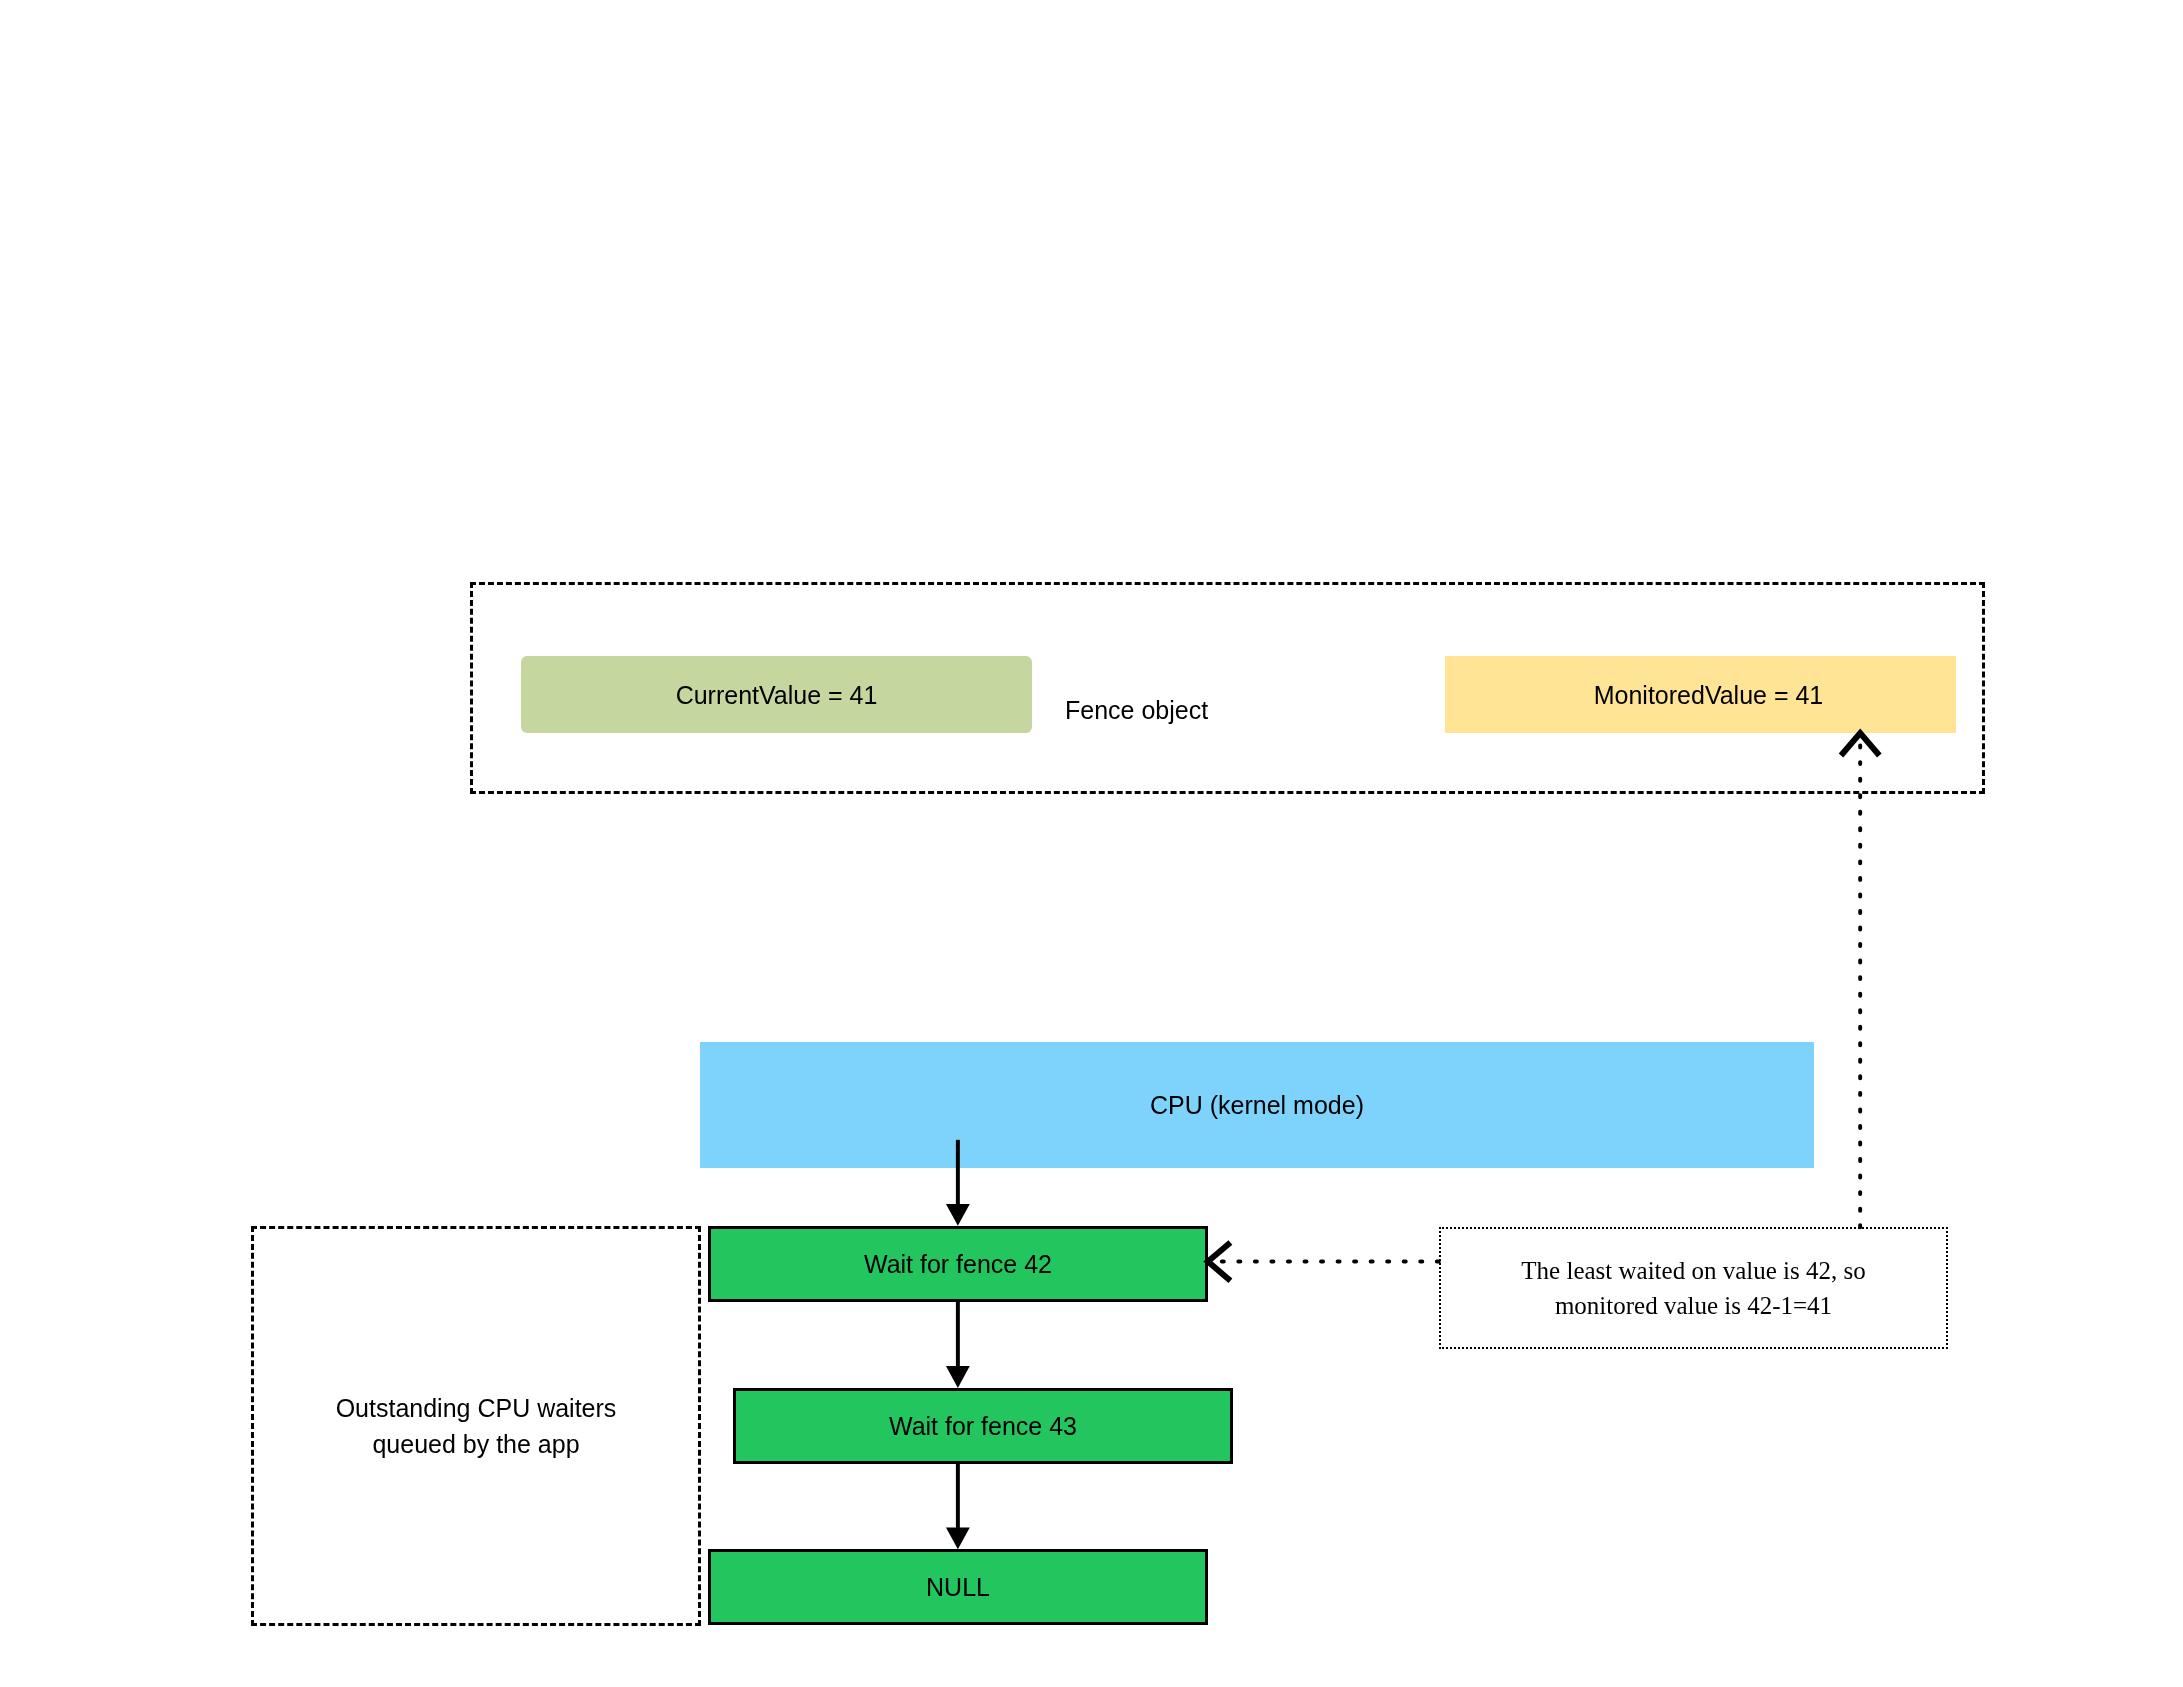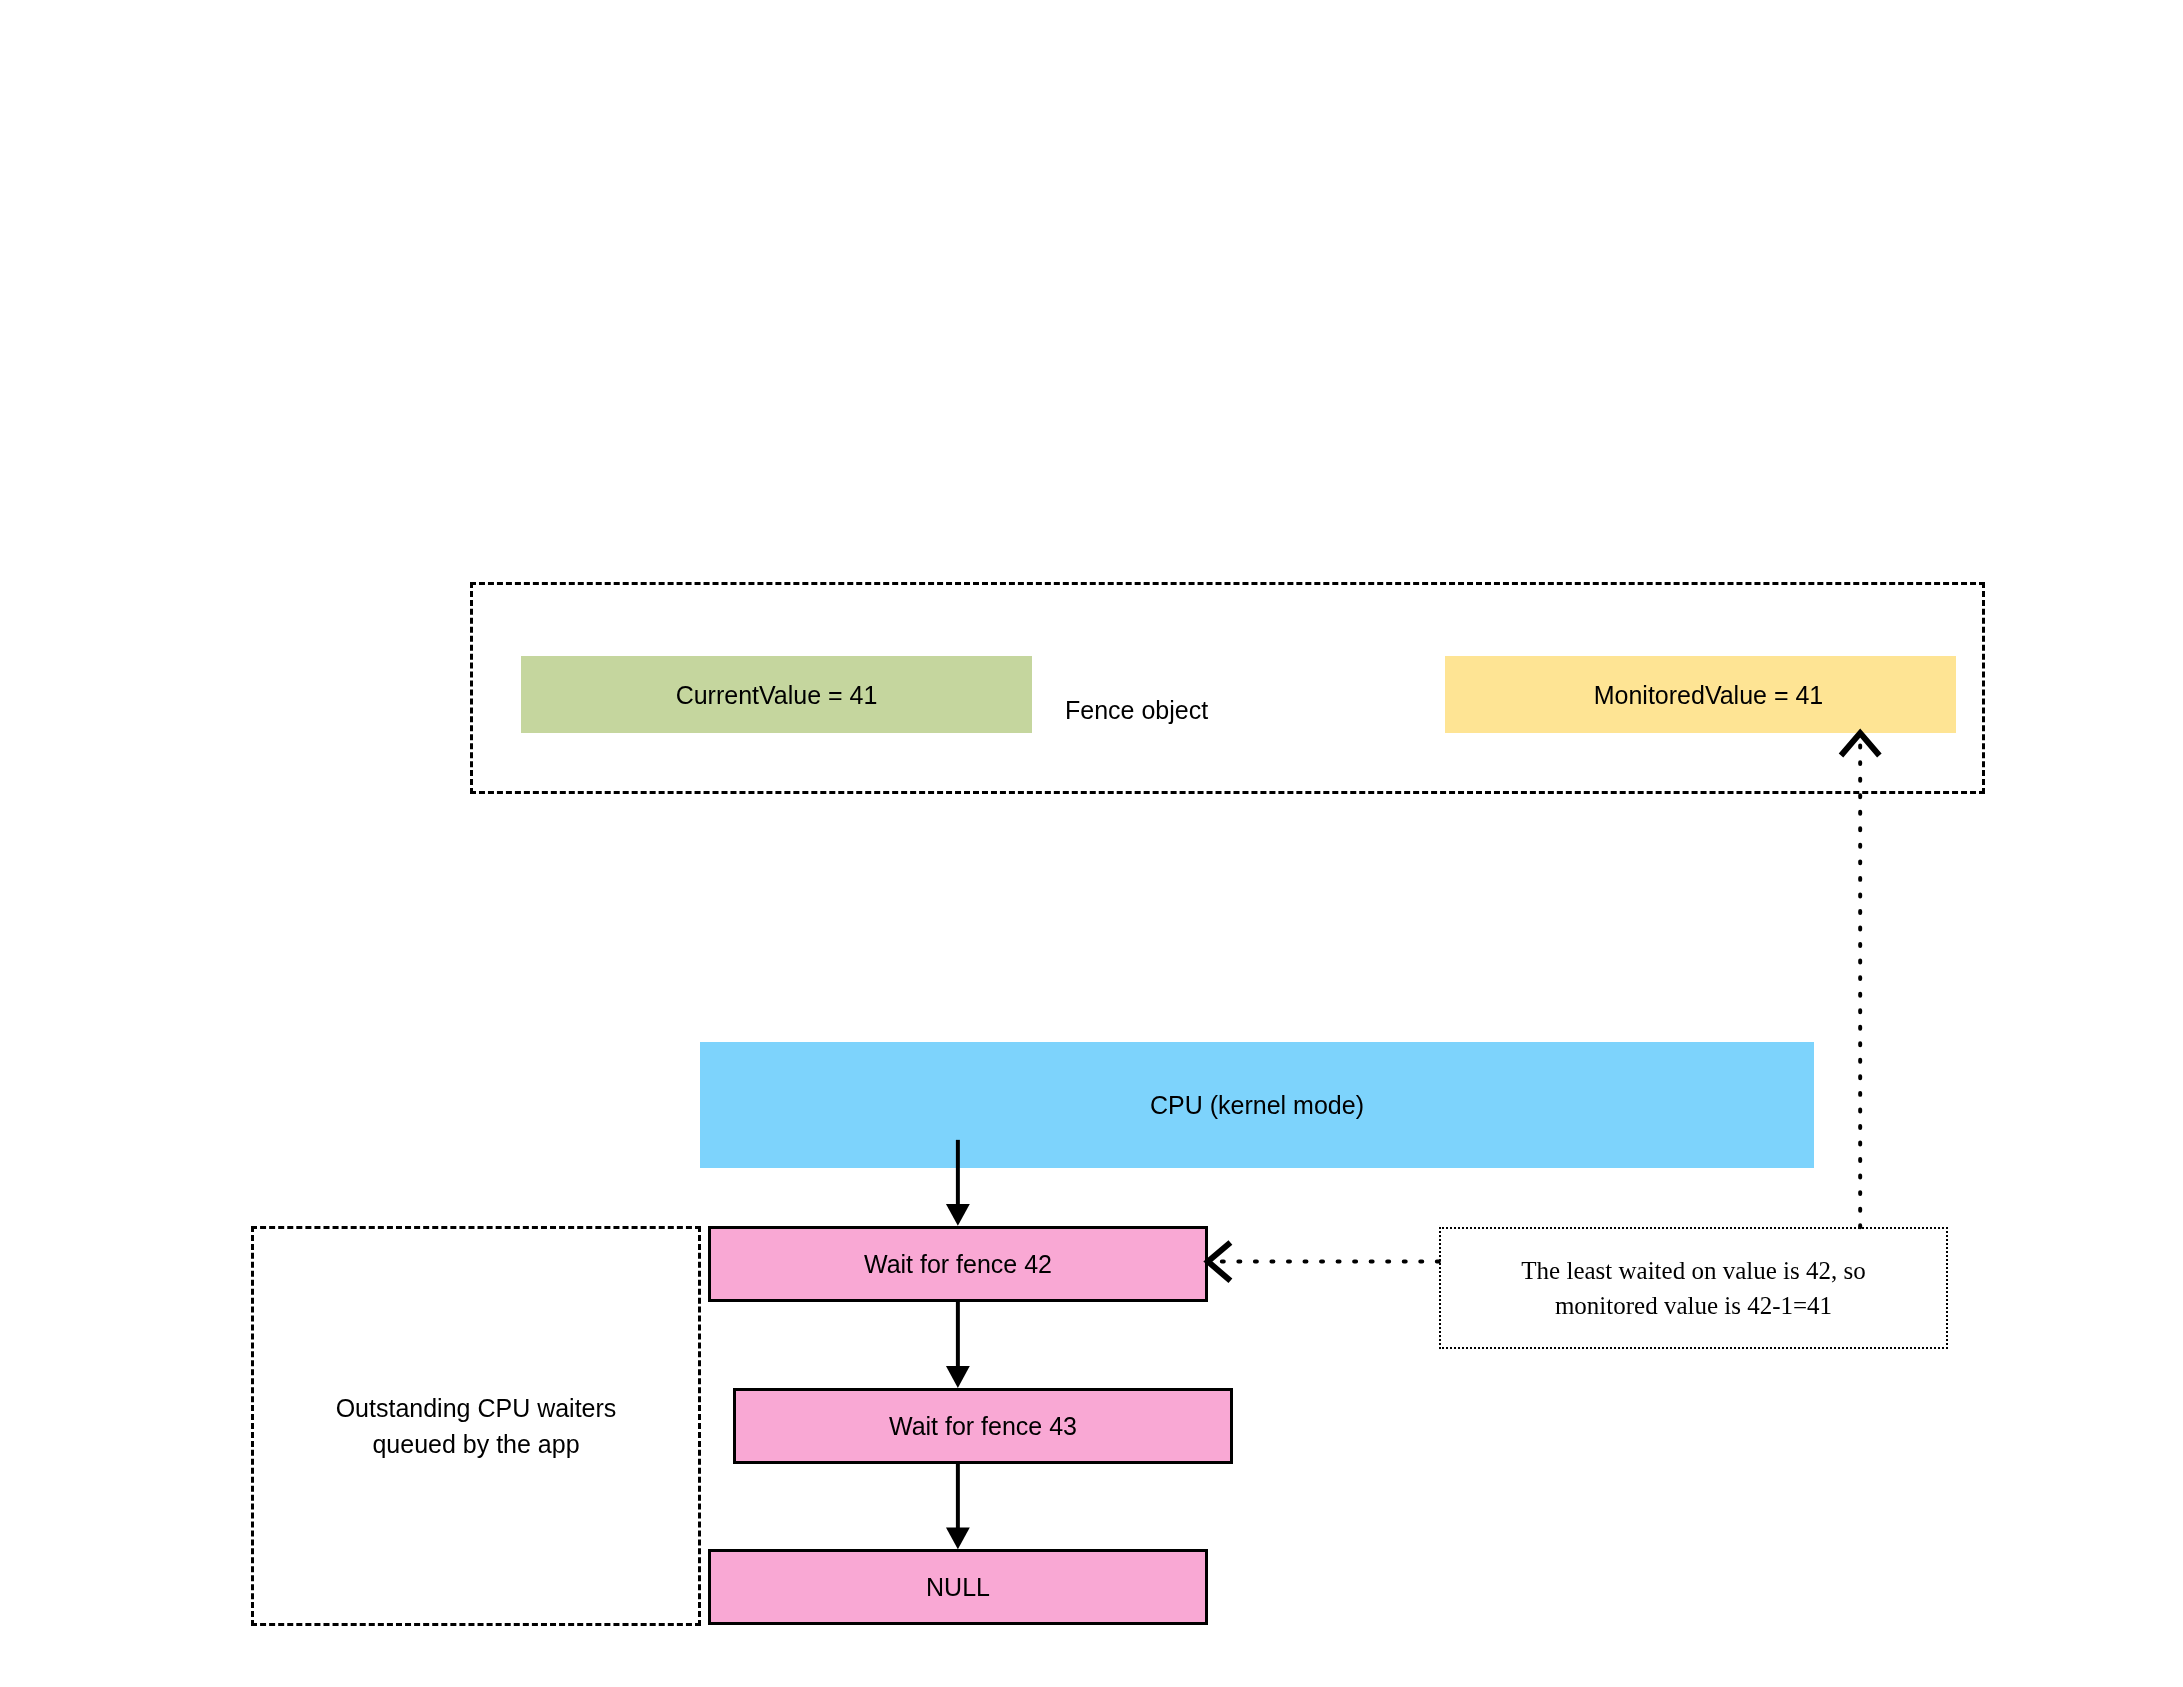--- a/index.html
+++ b/index.html
@@ -38,20 +38,21 @@
     font-size: 25px;
     color: #000000;
     line-height: 1.2;
   }
   .chip-current {
     left: 521px;
     top: 656px;
     width: 511px;
     height: 77px;
     background: #C5D69E;
+    border-radius: 6px;
   }
   .chip-monitored {
     left: 1445px;
     top: 656px;
     width: 495px;
     height: 77px;
     background: #FEE494;
     padding-left: 16px;
   }
 
@@ -77,21 +78,21 @@
     color: #000000;
   }
 
   
   .flow-box {
     left: 708px;
     width: 500px;
     height: 76px;
     border: 3.3px solid #000000;
     box-sizing: border-box;
-    background: #f9a8d4;
+    background: #22c55e;
     display: flex;
     align-items: center;
     justify-content: center;
     font-size: 25px;
     color: #000000;
   }
   .flow-1 { top: 1226px; }
   .flow-2 { top: 1388px; margin-left: 25px; }
   .flow-3 { top: 1549px; }
 

